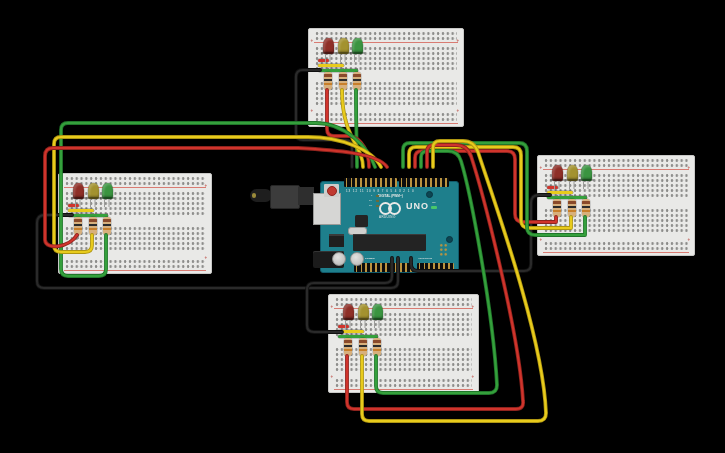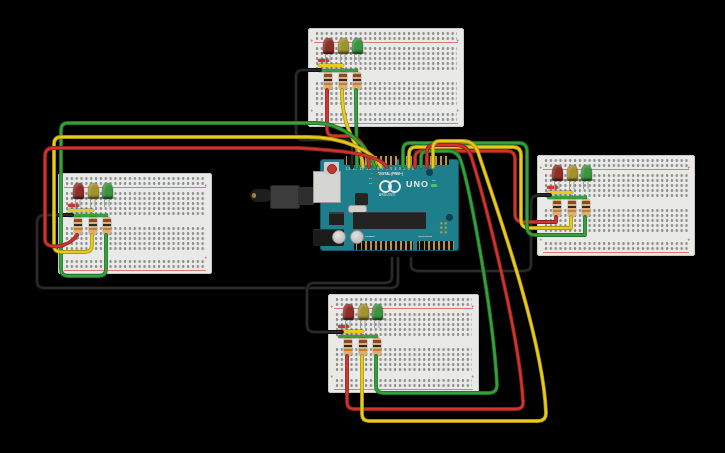--- a/index.html
+++ b/index.html
@@ -136,21 +136,21 @@
       </div>
     </div>
 
   <div id="usb-cable" style="left: 250px; top: 183px;">
     <div class="usb-nub"></div>
     <div class="usb-tip"></div>
     <div class="usb-body"></div>
     <div class="usb-collar"></div>
   </div>
 
-  <div id="arduino" style="left: 320px; top: 159px; width: 137px; height: 90px;">
+  <div id="arduino" style="left: 320px; top: 181px; width: 137px; height: 90px;">
     <div class="ard-body"></div>
 
     <div class="ard-abs" style="left:-7px;top:12px;width:26px;height:30px;background:#d6d6d4;border:1px solid #9a9a98;"></div>
     <div class="ard-abs" style="left:-7px;top:70px;width:31px;height:17px;background:#1b1b1b;border-radius:2px;box-shadow:inset 0 1px 0 #333;"></div>
 
     <div class="ard-abs" style="left:4px;top:3px;width:15px;height:13px;background:#cdcdcb;border-radius:1px;">
       <i style="position:absolute;left:3.2px;top:2.2px;width:8px;height:8px;border-radius:50%;background:#c03930;border:1px solid #8f241e;"></i>
     </div>
 
     <div class="hdr" style="left:24px;top:-3px;width:53px;"></div>

